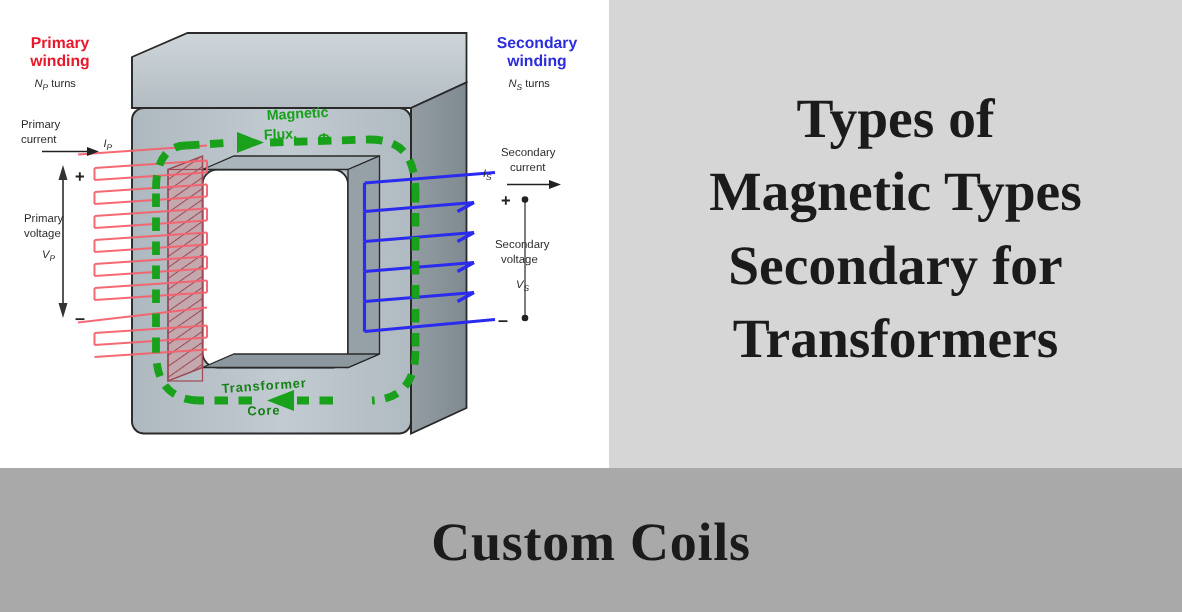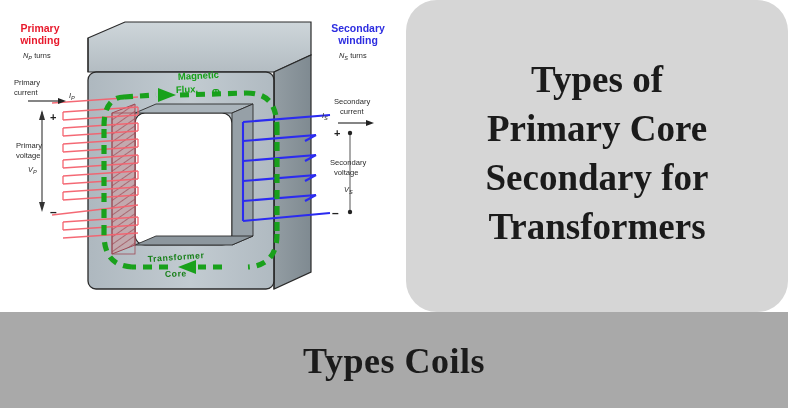--- a/index.html
+++ b/index.html
@@ -26,21 +26,20 @@
     overflow: hidden;
   }
   #title-panel {
     position: absolute;
     left: 406px; top: 0;
     width: 382px; height: 312px;
     background: #d6d6d6;
     display: flex;
     align-items: center;
     justify-content: center;
-    border-radius: 31px;
   }
   #footer-bar {
     position: absolute;
     left: 0; top: 312px;
     width: 788px; height: 96px;
     background: #a9a9a9;
     display: flex;
     align-items: center;
     justify-content: center;
   }
@@ -288,23 +287,23 @@
         <text class="lbl-green-sm" x="148" y="262" transform="rotate(-4 148 262)">Transformer</text>
         <text class="lbl-green-sm" x="165" y="277" transform="rotate(-2 165 277)">Core</text>
       </g>
 
     </svg>
   </div>
 
   <div id="title-panel">
     <div id="title-text">
       <div>Types of</div>
-      <div>Primary Core</div>
+      <div>Magnetic Types</div>
       <div>Secondary for</div>
       <div>Transformers</div>
     </div>
   </div>
 
   <div id="footer-bar">
-    <div id="footer-text">Types Coils</div>
+    <div id="footer-text">Custom Coils</div>
   </div>
 
 </div>
 
 </body></html>

